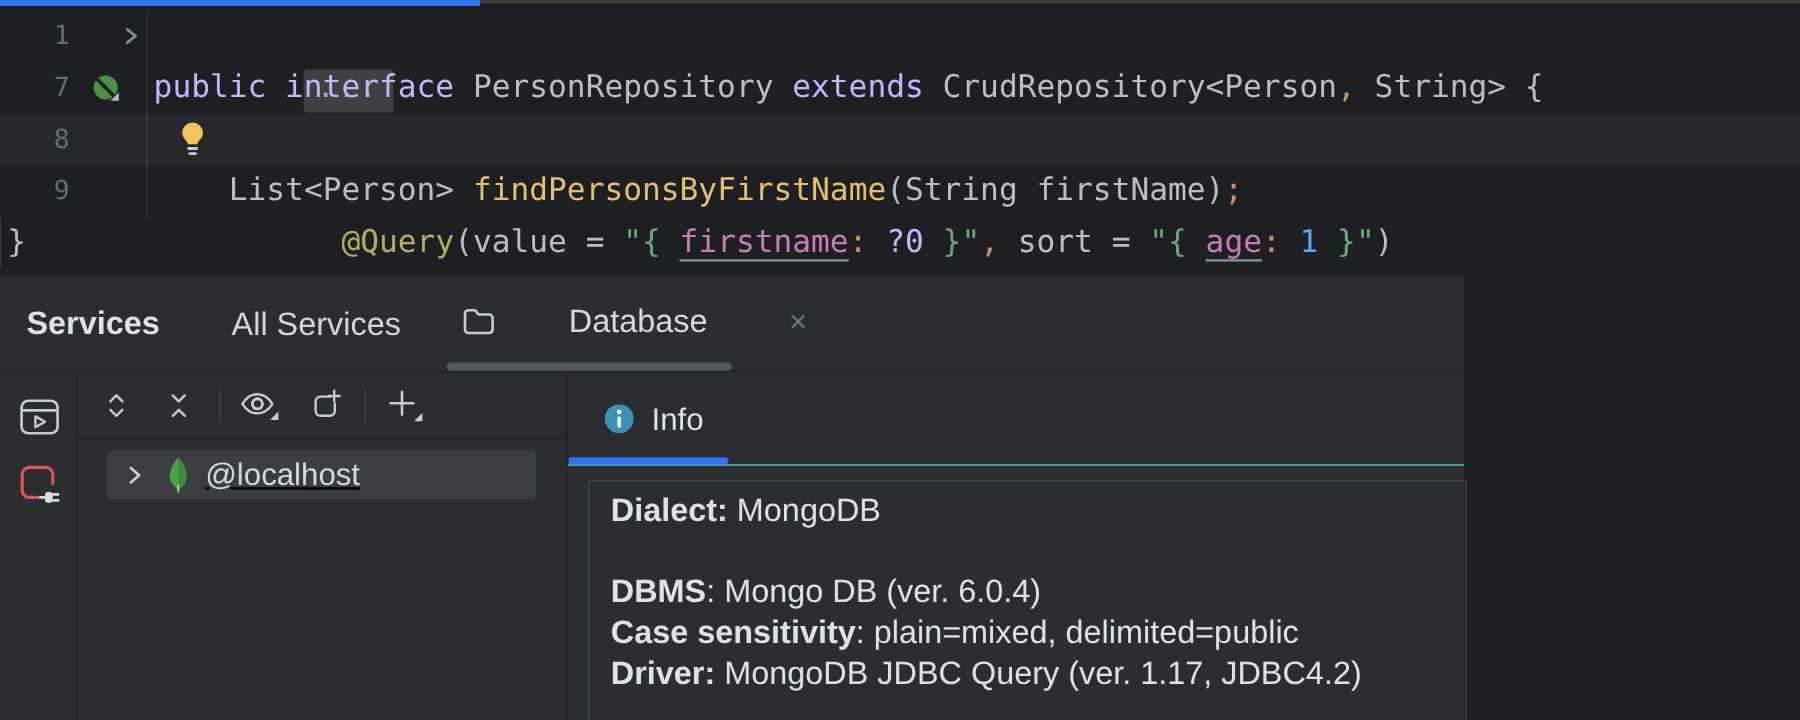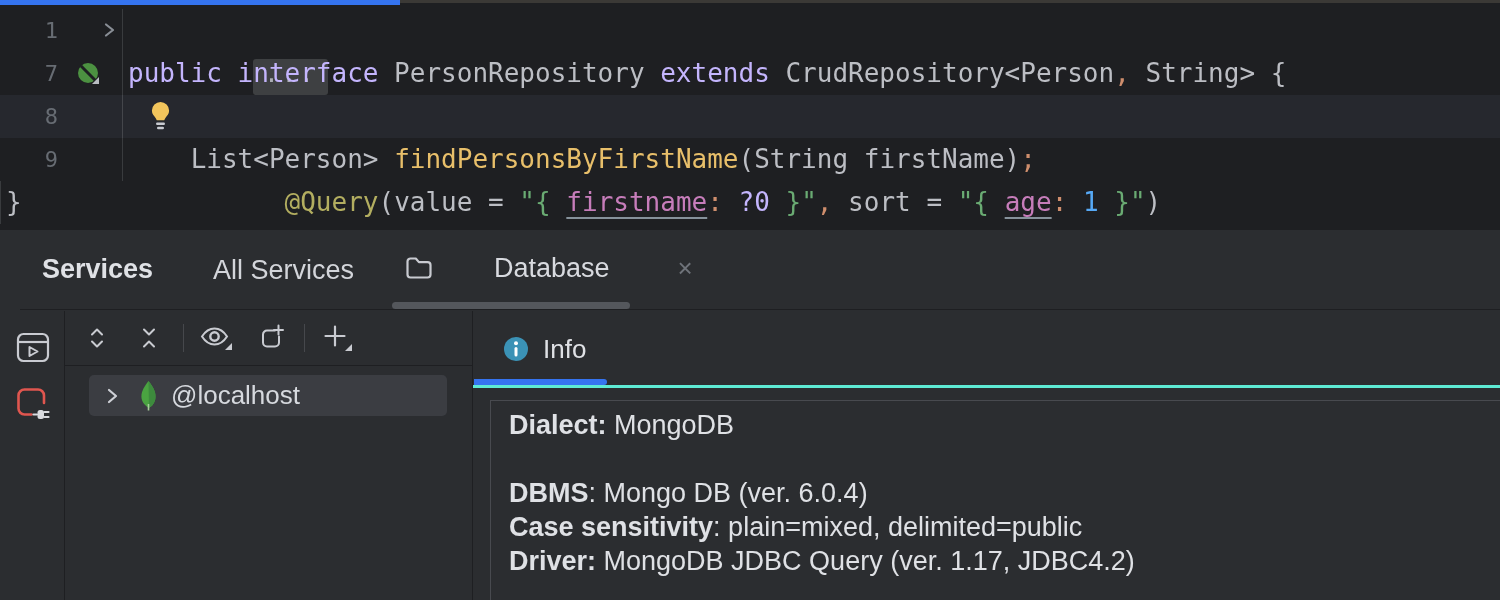--- a/index.html
+++ b/index.html
@@ -27,21 +27,21 @@
   .tk-kw{color:#c4b5fd} .tk-id{color:#BCBEC4} .tk-ann{color:#B3AE60} .tk-str{color:#6AAB73}
   .tk-key{color:#C77DBB} .tk-num{color:#56A8F5} .tk-fn{color:#E8BF6A} .tk-op{color:#CF8E6D}
   .u { text-decoration:underline; text-decoration-color:#86929B; text-decoration-thickness:2px; text-underline-offset:6px; }
   .folded-box { display:inline-block; margin-top:3px; height:36px; line-height:30px; padding:0 11px;
                 background:#3E4042; border-radius:3px; color:#ABAEB4; font-size:24px; letter-spacing:3px; }
   .fold-chevron { position:absolute; top:12px; left:100px; }
   .gutter-run-icon { position:absolute; top:9px; left:76px; }
   .bulb { position:absolute; top:5px; left:26px; }
 
   
-  .services { position:absolute; top:230px; left:0; width:1500px; height:370px; background:#2B2D30;padding-left:20px; }
+  .services { position:absolute; top:230px; left:0; width:1220px; height:370px; background:#2B2D30; }
   .sv-header { position:relative; height:80px; border-bottom:1px solid #1E1F22; }
   .sv-title { position:absolute; left:22px; top:24px; font-size:27px; font-weight:bold; color:#DFE1E5; }
   .sv-tab { position:absolute; left:193px; top:25px; font-size:27px; color:#D3D5DA; }
   .sv-tab-db { position:absolute; left:385px; top:18px; height:40px; display:flex; align-items:center;gap:48px; }
   .sv-tab-db .db-label { font-size:27px; color:#D8DADF; margin-left:13px; }
   .tab-close { margin-left:20px; font-size:26px; color:#6F737A; line-height:1; }
   .tab-scroll-thumb { position:absolute; left:372px; top:72px; width:238px; height:7px;
                       background:#54575C; border-radius:4px; }
 
   .sv-body { position:absolute; top:81px; left:0; right:0; bottom:0; display:flex; }
@@ -51,28 +51,28 @@
   .stripe-icon-1 { position:absolute; left:16px; top:21px; }
   .stripe-icon-2 { position:absolute; left:14px; top:74px; }
 
   
   .tree-panel { position:relative; width:408px; flex:0 0 408px; border-right:1px solid #1E1F22; }
   .tree-toolbar { position:relative; height:55px; border-bottom:1px solid #1E1F22;
                   display:flex; align-items:center; }
   .tb-sep { width:1px; height:28px; background:#46484C; }
   .tree-content { position:relative; }
   .tree-row { position:absolute; left:24px; top:9px; width:358px; height:41px; background:#3B3D42;
-              border-radius:5px; display:flex; align-items:center; }
+              border-radius:5px; display:flex; align-items:center;text-decoration:underline; }
   .tree-row .tr-chevron { margin-left:13px; }
   .tree-row .tr-leaf { margin-left:17px; }
   .tree-row .tr-label { margin-left:13px; font-size:26px; color:#D6D9DE; }
 
   
   .info-panel { position:relative; flex:1; }
-  .info-tabs { position:relative; height:77px; border-bottom:3px solid #5eead4; }
+  .info-tabs { position:relative; height:77px; border-bottom:1px solid #5eead4; }
   .info-tab { position:absolute; left:30px; top:20px; height:36px; display:flex; align-items:center; }
   .info-tab .it-label { margin-left:14px; font-size:26px; color:#DFE1E5; }
   .info-underline { position:absolute; left:1px; bottom:0; width:133px; height:6px;
                     background:#3574F0; border-radius:0 4px 4px 0; }
   .info-box { position:absolute; left:17px; top:89px; right:-2px; bottom:-2px;
               border:1px solid #484A4F; padding:7px 20px 0 18px; }
   .info-line { min-height:34px; line-height:34px; font-size:27px; color:#DFE1E5; white-space:pre; }
   .info-line .b { font-weight:bold;text-align:center; }
 
   svg { display:block; }

